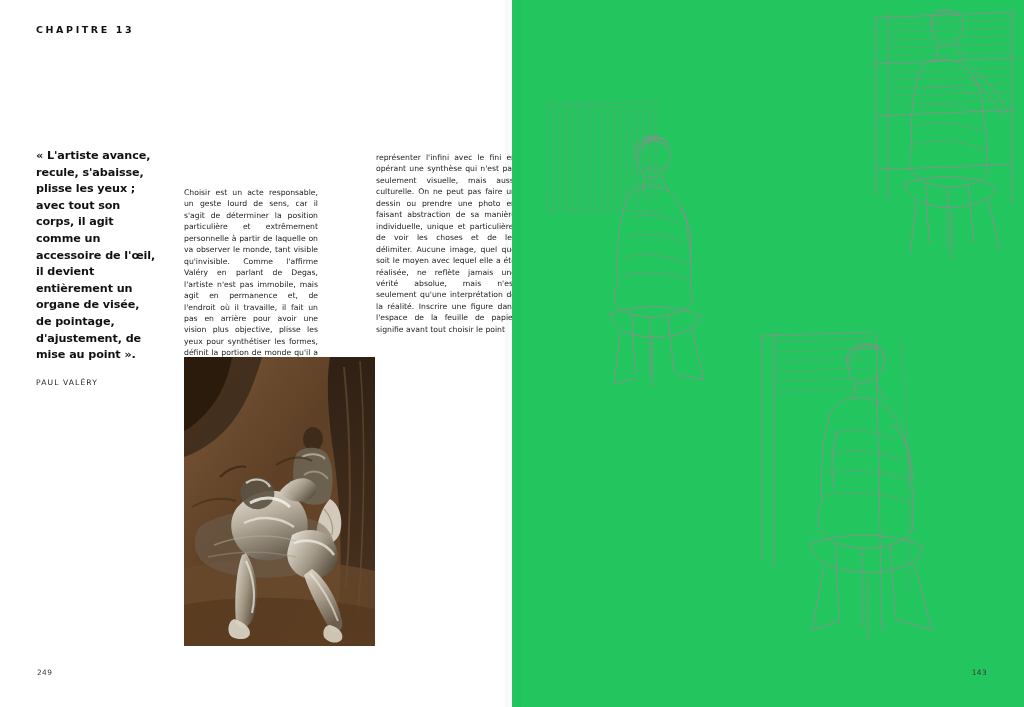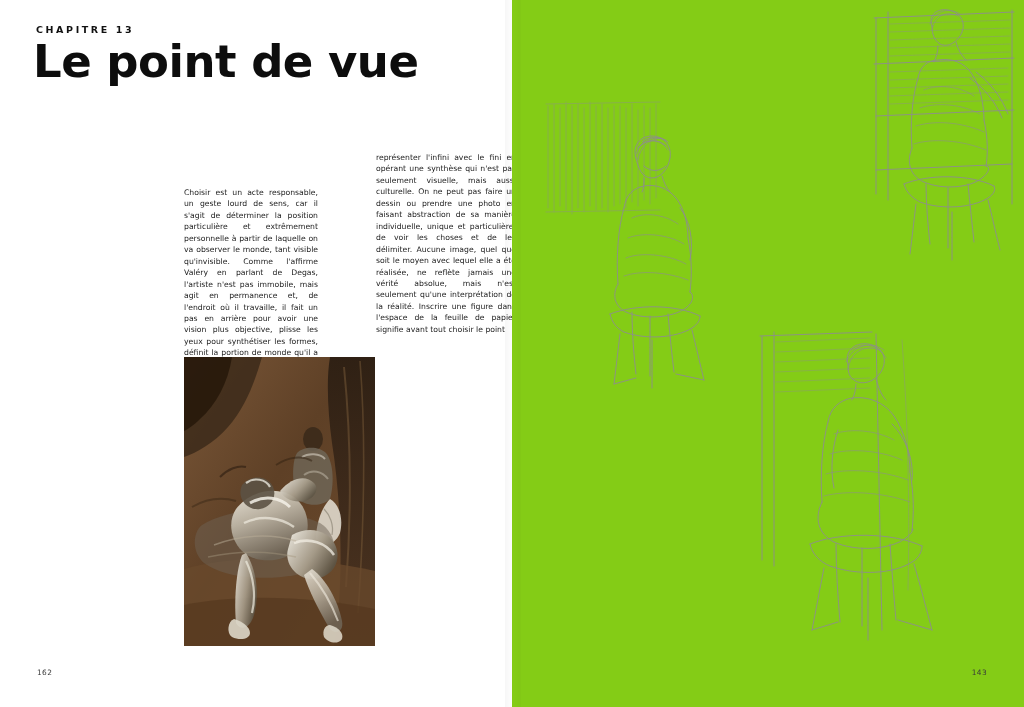--- a/index.html
+++ b/index.html
@@ -28,21 +28,21 @@
     left: 0; top: 0;
     width: 512px;
     height: 707px;
     background: #ffffff;
   }
   .page-right {
     position: absolute;
     left: 512px; top: 0;
     width: 512px;
     height: 707px;
-    background: #84cc16;
+    background: #22c55e;
   }
 
   .chapter-label {
     position: absolute;
     left: 36px;
     top: 24px;
     font-size: 9.5px;
     letter-spacing: 2.6px;
     font-weight: 700;
     color: #111;
@@ -140,22 +140,25 @@
   }
 </style>
 </head>
 <body>
 
 <div class="spread">
 
   <div class="page-left">
 
     <div class="chapter-label">CHAPITRE 13</div>
-    <div class="chapter-title">Le point de vue</div>
-
+
+    <div class="quote-col">
+      <div class="quote-text">« L'artiste avance, recule, s'abaisse, plisse les yeux ; avec tout son corps, il agit comme un accessoire de l'œil, il devient entièrement un organe de visée, de pointage, d'ajustement, de mise au point ».</div>
+      <div class="quote-author">PAUL VALÉRY</div>
+    </div>
 
     <div class="body-col col1">Choisir est un acte responsable, un geste lourd de sens, car il s'agit de déterminer la position particulière et extrêmement personnelle à partir de laquelle on va observer le monde, tant visible qu'invisible. Comme l'affirme Valéry en parlant de Degas, l'artiste n'est pas immobile, mais agit en permanence et, de l'endroit où il travaille, il fait un pas en arrière pour avoir une vision plus objective, plisse les yeux pour synthétiser les formes, définit la portion de monde qu'il a envie de représenter et fait un pas en avant pour mettre au point. Il s'agit de</div>
     <div class="body-col col2">représenter l'infini avec le fini en opérant une synthèse qui n'est pas seulement visuelle, mais aussi culturelle. On ne peut pas faire un dessin ou prendre une photo en faisant abstraction de sa manière individuelle, unique et particulière, de voir les choses et de les délimiter. Aucune image, quel que soit le moyen avec lequel elle a été réalisée, ne reflète jamais une vérité absolue, mais n'est seulement qu'une interprétation de la réalité. Inscrire une figure dans l'espace de la feuille de papier signifie avant tout choisir le point</div>
 
     <div class="artwork">
       <svg width="191" height="289" viewBox="0 0 191 289" xmlns="http://www.w3.org/2000/svg">
         <defs>
           <linearGradient id="bgw" x1="0" y1="0" x2="1" y2="1">
             <stop offset="0%" stop-color="#7a5738"></stop>
             <stop offset="45%" stop-color="#5e4026"></stop>
@@ -222,21 +225,21 @@
         <path d="M126,216 C138,230 148,248 154,264" stroke="#ece7da" stroke-width="2" fill="none" opacity="0.65"></path>
         <path d="M30,188 C56,178 86,176 112,184" stroke="#b9ad98" stroke-width="1.6" fill="none" opacity="0.5"></path>
         <path d="M24,200 C52,194 84,194 112,200" stroke="#a3977f" stroke-width="1.4" fill="none" opacity="0.45"></path>
 
         <path d="M36,120 C44,112 54,108 62,110" stroke="#2c1d10" stroke-width="2" fill="none" opacity="0.6"></path>
         <path d="M92,108 C104,100 118,98 128,104" stroke="#30200f" stroke-width="1.8" fill="none" opacity="0.5"></path>
         <path d="M8,150 C22,142 38,140 52,144" stroke="#3a2715" stroke-width="2" fill="none" opacity="0.5"></path>
       </svg>
     </div>
 
-    <div class="folio folio-left">162</div>
+    <div class="folio folio-left">249</div>
   </div>
 
   <div class="page-right">
 
     <div class="sketch sk-mid">
       <svg width="220" height="310" viewBox="0 0 220 310" xmlns="http://www.w3.org/2000/svg">
         <g stroke="#8d8d8d" fill="none" stroke-width="0.9" stroke-linecap="round">
 
           <g opacity="0.5">
             <path d="M8,18 L8,120 M14,16 L14,124 M20,20 L20,118 M26,14 L26,122 M32,18 L32,126 M38,16 L38,120 M44,20 L44,124 M50,14 L50,118 M56,18 L56,122 M62,16 L62,120 M68,20 L68,124 M74,18 L74,118"></path>

